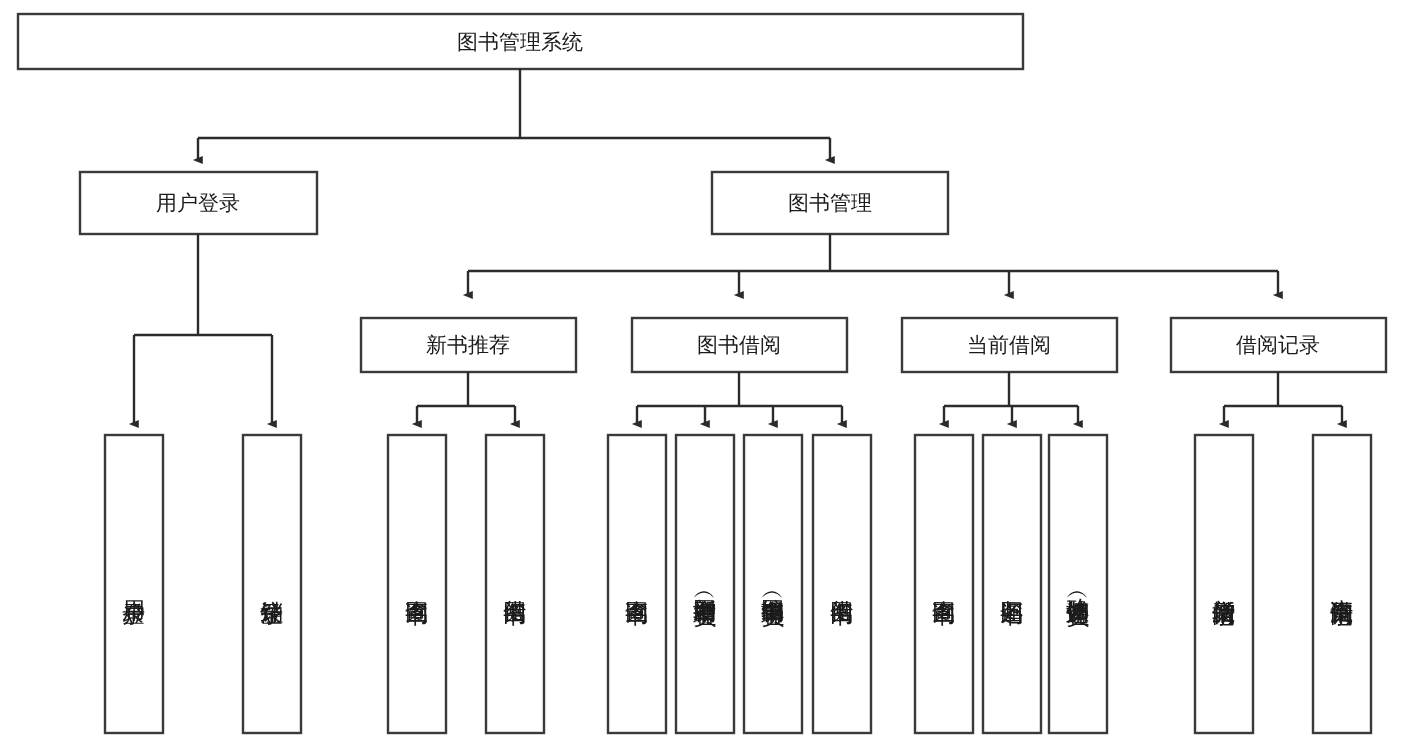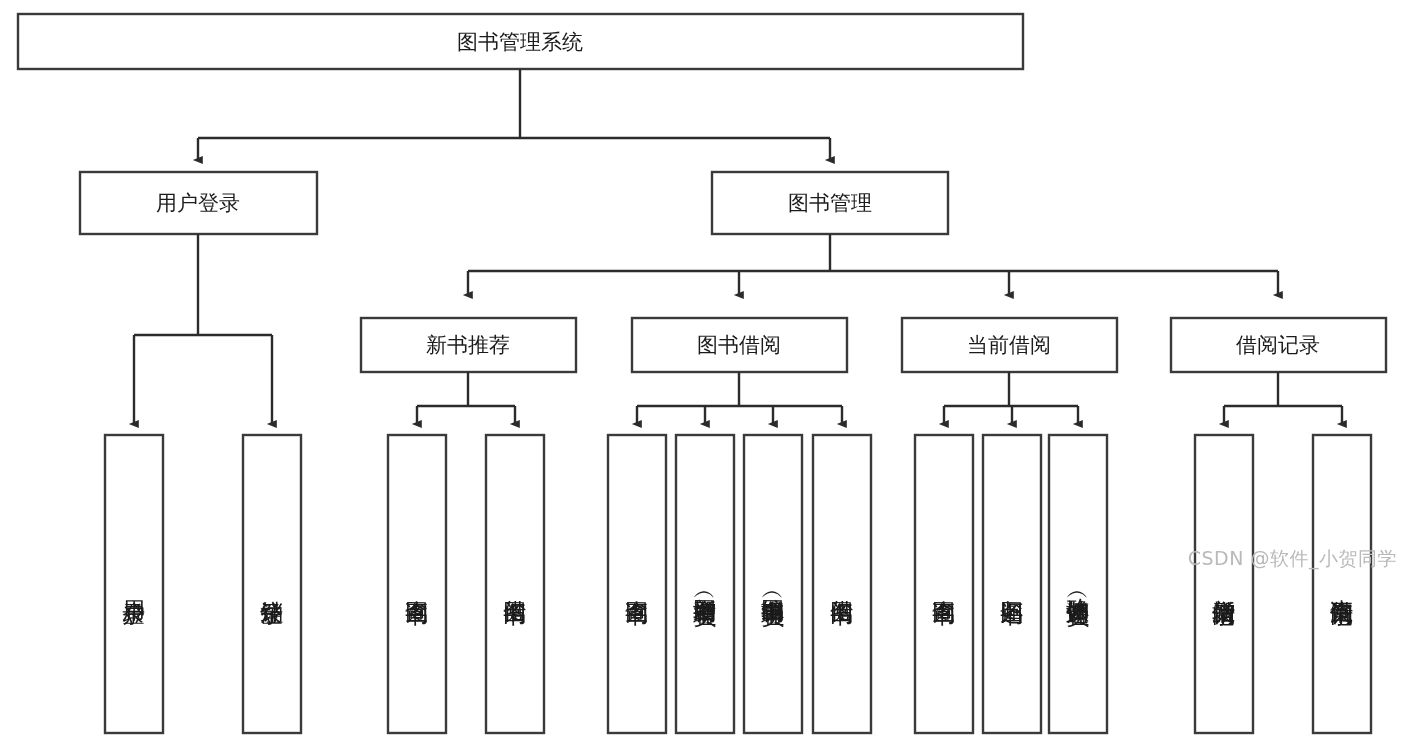--- a/index.html
+++ b/index.html
@@ -196,15 +196,14 @@
   <div class="vlabel" style="left:744px; top:435px; width:58px; height:298px;">编辑图书（管理员）</div>
   <div class="vlabel" style="left:813px; top:435px; width:58px; height:298px;">借阅图书</div>
 
   <div class="vlabel" style="left:915px; top:435px; width:58px; height:298px;">查询图书</div>
   <div class="vlabel" style="left:983px; top:435px; width:58px; height:298px;">归还图书</div>
   <div class="vlabel" style="left:1049px; top:435px; width:58px; height:298px;">确认归还（管理员）</div>
 
   <div class="vlabel" style="left:1195px; top:435px; width:58px; height:298px;">新增借阅记录</div>
   <div class="vlabel" style="left:1313px; top:435px; width:58px; height:298px;">查询借阅记录</div>
 
-  <div class="watermark">CSDN @软件_小贺同学</div>
 
 </div>
 
 </body></html>

